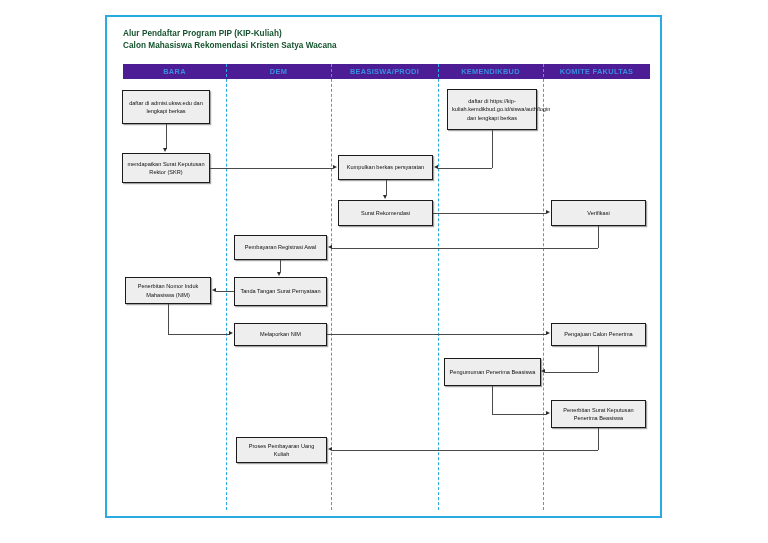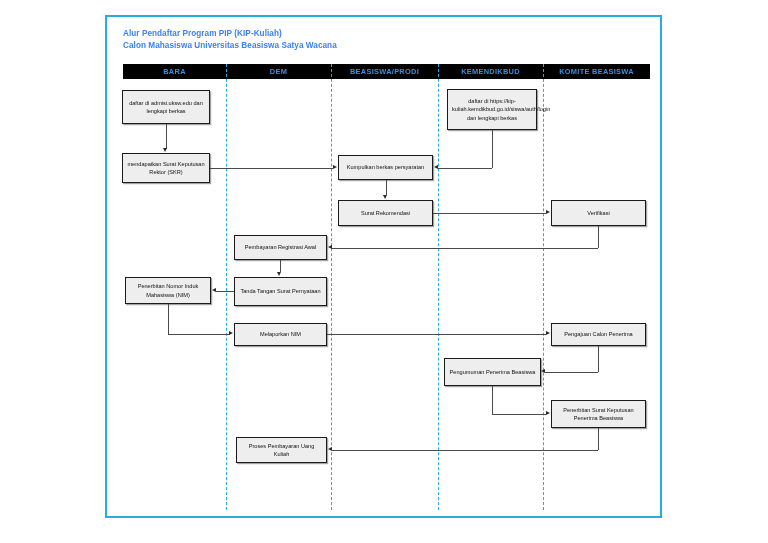--- a/index.html
+++ b/index.html
@@ -21,35 +21,35 @@
     left: 105px; top: 15px;
     width: 557px; height: 503px;
     border: 2.5px solid #29ABE2;
     background: #ffffff;
   }
   
   #title-block {
     position: absolute;
     left: 123px; top: 28px;
     width: 420px;
-    color: #3b82f6;
+    color: #14532d;
   }
   #title-line1, #title-line2 {
     font-size: 8.2px;
     font-weight: bold;
     line-height: 11.5px;
     letter-spacing: 0.05px;
     white-space: nowrap;
   }
   
   #lane-header {
     position: absolute;
     left: 123px; top: 64px;
     width: 527px; height: 15px;
-    background: #000000;
+    background: #4c1d95;
     display: flex;
   }
   .lane-head {
     flex: 0 0 auto;
     display: flex;
     align-items: center;
     justify-content: center;
     font-size: 7.4px;
     font-weight: bold;
     color: #3c8ede;
@@ -109,29 +109,29 @@
 </style>
 </head>
 <body>
 
 <div id="stage">
 
   <div id="frame"></div>
 
   <div id="title-block">
     <div id="title-line1">Alur Pendaftar Program PIP (KIP-Kuliah)</div>
-    <div id="title-line2">Calon Mahasiswa Universitas Beasiswa Satya Wacana</div>
+    <div id="title-line2">Calon Mahasiswa Rekomendasi Kristen Satya Wacana</div>
   </div>
 
   <div id="lane-header">
     <div class="lane-head" style="width:103px">BARA</div>
     <div class="lane-head" style="width:105px">DEM</div>
     <div class="lane-head" style="width:107px">BEASISWA/PRODI</div>
     <div class="lane-head" style="width:105px">KEMENDIKBUD</div>
-    <div class="lane-head" style="width:107px">KOMITE BEASISWA</div>
+    <div class="lane-head" style="width:107px">KOMITE FAKULTAS</div>
   </div>
 
   <div class="lane-divider" style="left:226px"></div>
   <div class="lane-divider" style="left:331px"></div>
   <div class="lane-divider" style="left:438px"></div>
   <div class="lane-divider" style="left:543px"></div>
 
   <div class="node" style="left:122px; top:90px; width:88px; height:34px;">
     <span>daftar di admisi.uksw.edu dan lengkapi berkas</span>
   </div>

